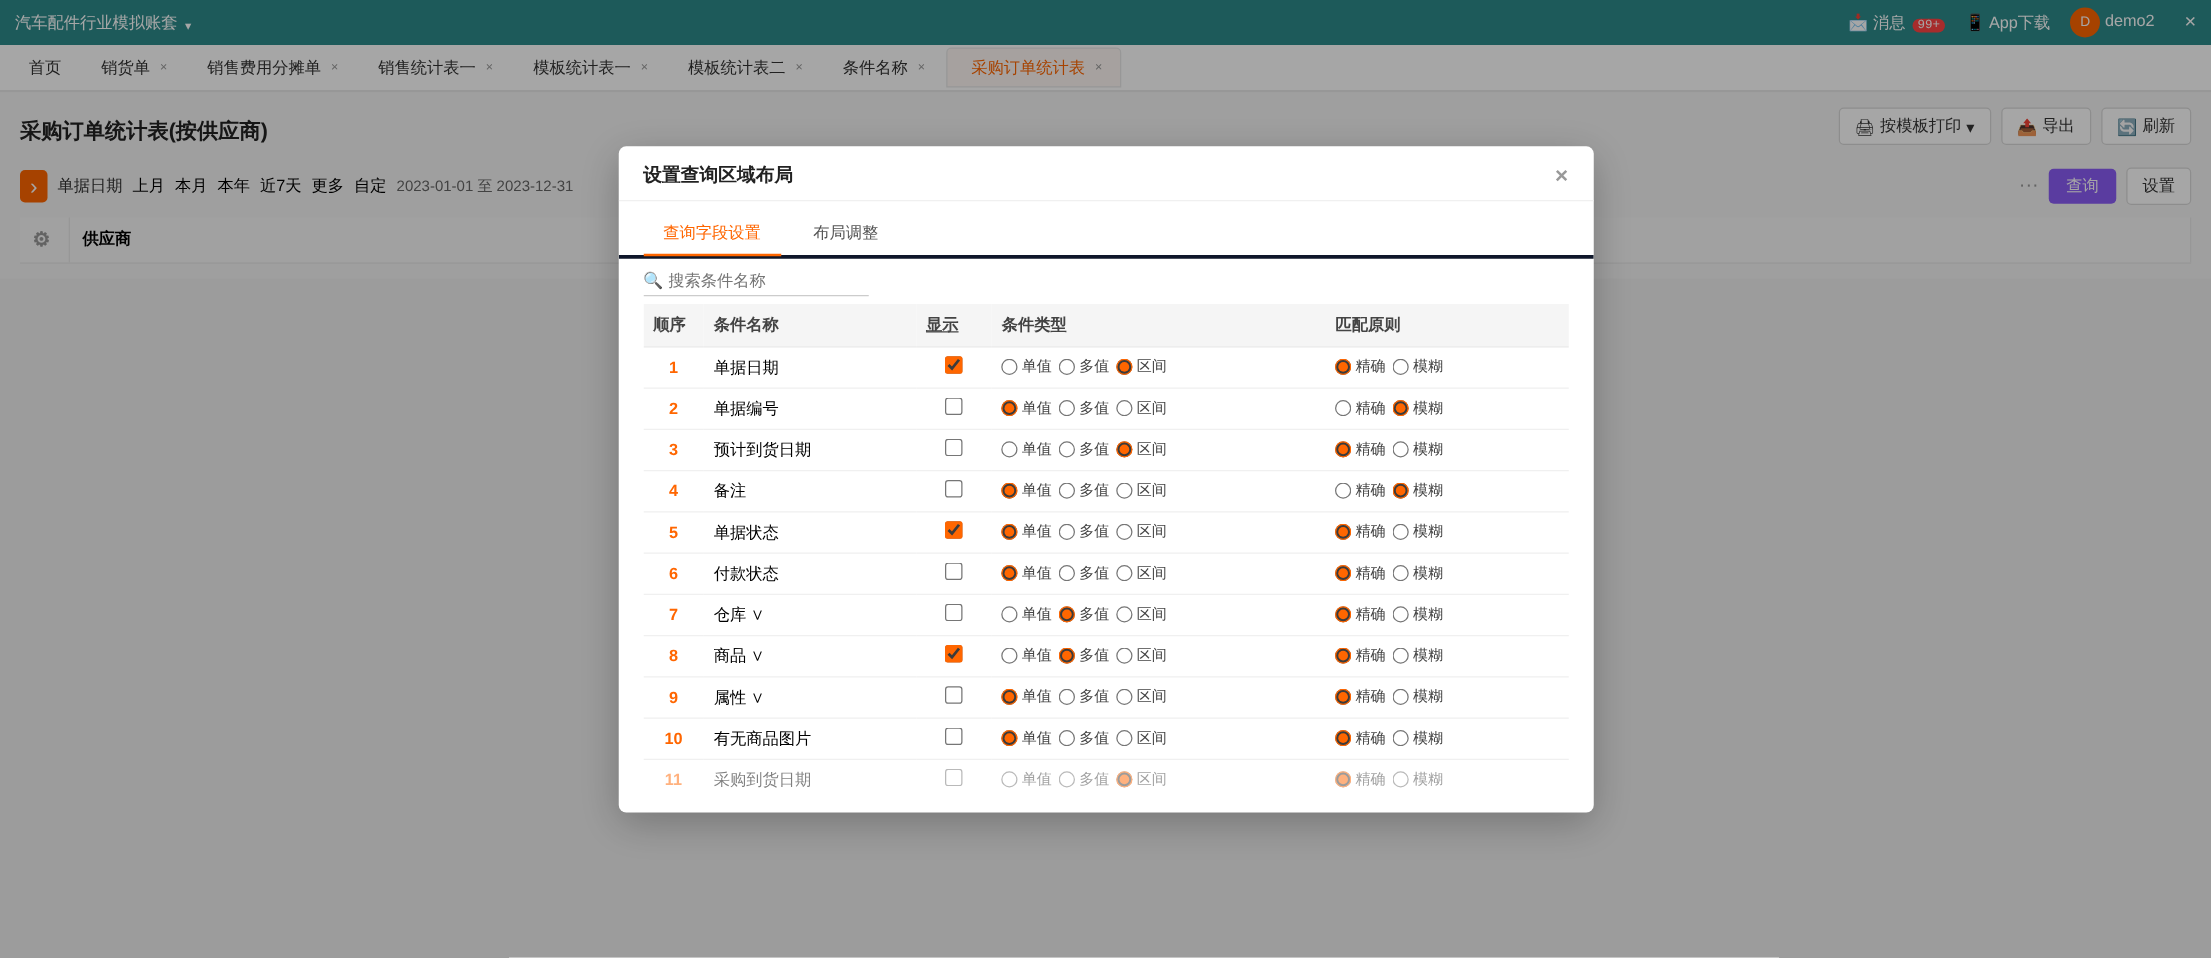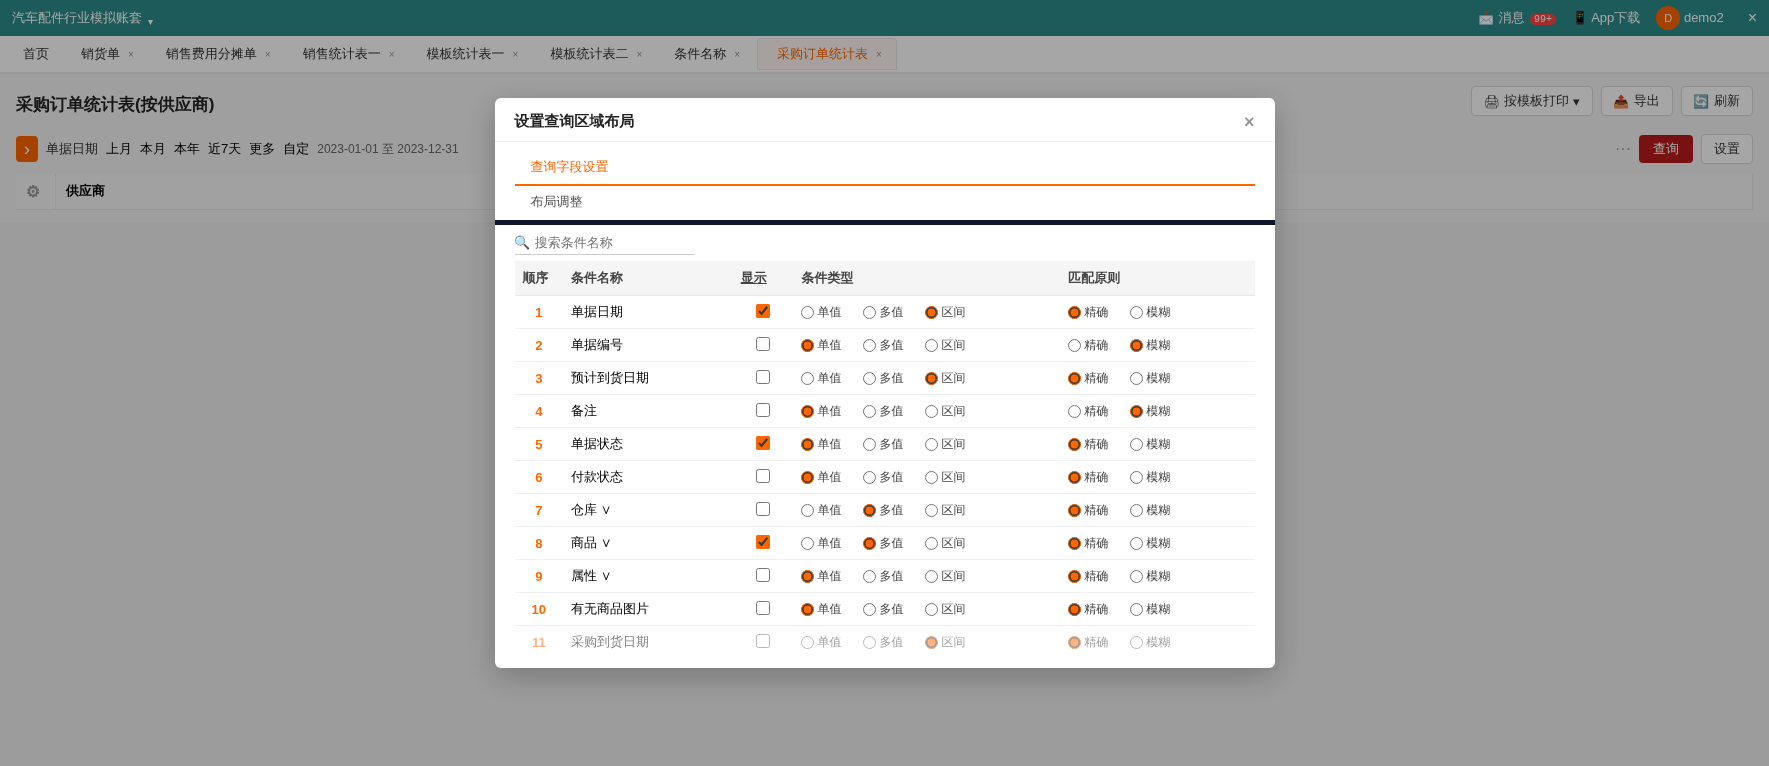--- a/index.html
+++ b/index.html
@@ -54,21 +54,21 @@
       background: #f5f5f5;
       min-height: 100px;
     }
     .page-title { font-size: 17px; font-weight: bold; color: #222; margin-bottom: 10px; }
 
     
     .toolbar {
       display: flex; align-items: center; gap: 8px; flex-wrap: wrap; margin-bottom: 10px;
     }
     .btn-orange {
-      background: #b91c1c; color: #fff; border: none; border-radius: 4px;
+      background: #8b5cf6; color: #fff; border: none; border-radius: 4px;
       padding: 5px 14px; cursor: pointer; font-size: 13px;
     }
     .btn-outline {
       background: #fff; color: #333; border: 1px solid #d9d9d9; border-radius: 4px;
       padding: 5px 12px; cursor: pointer; font-size: 13px; display: flex; align-items: center; gap: 4px;
     }
 
     
     .table-area { background: #fff; border-radius: 4px; }
     .table-header-row {
@@ -98,22 +98,22 @@
     .dialog-header {
       display: flex; align-items: center; justify-content: space-between;
       padding: 14px 20px 10px 20px;
       border-bottom: 1px solid #f0f0f0;
       font-size: 15px; font-weight: bold; color: #222;
     }
     .dialog-close { font-size: 18px; cursor: pointer; color: #999; line-height: 1; }
 
     
     .dialog-tabs {
-      display: flex; gap: 0; padding: 0 20px;
-      border-bottom: 5px solid #0f172a; margin-top: 8px; flex-direction: column;
+      display: flex; gap: 10px; padding: 0 20px;
+      border-bottom: 3px solid #0f172a; margin-top: 8px;
     }
     .dialog-tab {
       padding: 8px 16px; font-size: 13px; cursor: pointer; color: #555;
       border-bottom: 2px solid transparent; margin-bottom: -1px;
     }
     .dialog-tab.active { color: #f60; border-bottom-color: #f60; font-weight: 500; }
 
     
     .search-box {
       margin: 10px 20px 6px 20px;
@@ -141,21 +141,21 @@
       padding: 7px 8px; border-bottom: 1px solid #f0f0f0; vertical-align: middle;
     }
     table.cond-table tr:last-child td { border-bottom: none; }
     .col-order { width: 40px; color: #f60; text-align: center; font-weight: bold; }
     .col-name { width: 140px; }
     .col-show { width: 50px; text-align: center; text-decoration: underline; }
     .col-type { width: 220px; margin-left: 38px; }
     .col-match { width: 160px; }
 
     
-    .radio-group { display: flex; align-items: center; gap: 22px; }
+    .radio-group { display: flex; align-items: center; gap: 6px; }
     .radio-item { display: flex; align-items: center; gap: 3px; cursor: pointer; color: #444; font-size: 12px; }
     .radio-item input[type=radio] { accent-color: #f60; cursor: pointer; }
 
     
     input[type=checkbox] { accent-color: #f60; cursor: pointer; width: 14px; height: 14px; }
 
     
     .dialog-table::-webkit-scrollbar { width: 6px; }
     .dialog-table::-webkit-scrollbar-thumb { background: #ccc; border-radius: 3px; }
 

